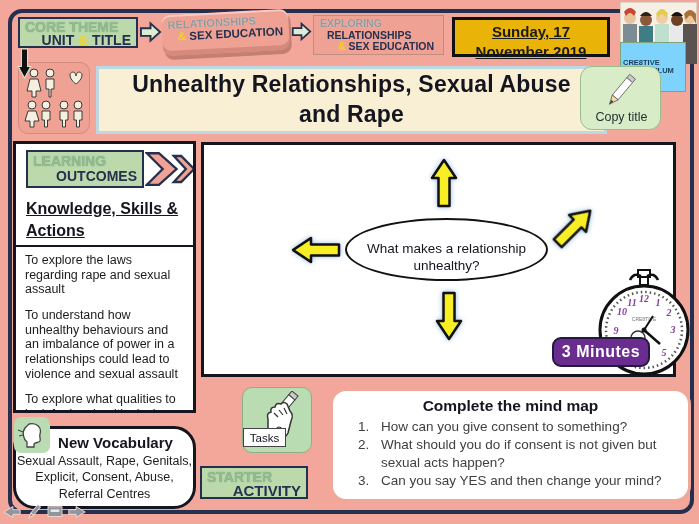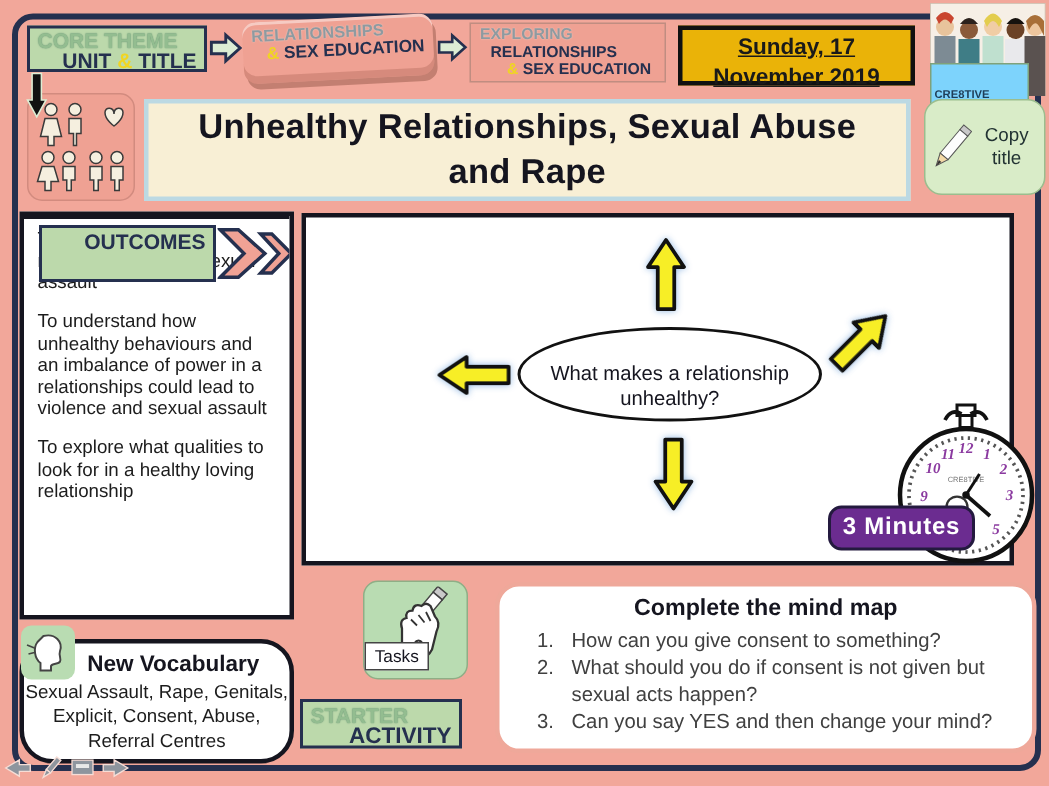--- a/index.html
+++ b/index.html
@@ -143,40 +143,42 @@
       <circle cx="56" cy="38" r="4"></circle>
         <path d="M52 44 H60 V53 H57.5 V60 H54.5 V53 H52 Z"></path>
     </g>
   </svg>
 </div>
 
 <div class="abs titlebox" style="left:96px; top:66px; width:511px; height:68px;">
   <span>Unhealthy Relationships, Sexual Abuse and Rape</span>
 </div>
 
-<div class="abs copybox" style="left:616px; top:66px; width:81px; height:64px;">
+<div class="abs copybox" style="left:580px; top:66px; width:81px; height:64px;flex-direction:column;">
   <svg width="34" height="46" viewBox="0 0 40 52">
     <g transform="rotate(40 20 26)">
       <rect x="15" y="2" width="10" height="6" fill="#c9c9c9" stroke="#555"></rect>
       <rect x="15" y="8" width="10" height="30" fill="#fdfdfd" stroke="#555"></rect>
       <path d="M15 38 L20 50 L25 38 Z" fill="#f3d9a6" stroke="#555"></path>
       <path d="M18.5 44 L20 50 L21.5 44 Z" fill="#333"></path>
     </g>
   </svg>
   <span class="txt">Copy title</span>
 </div>
 
 <div class="abs panel" style="left:13px; top:141px; width:183px; height:272px; overflow:hidden;">
   <div class="abs banner" style="left:10px; top:6px; width:118px; height:38px; font-size:14px; line-height:15px;">
+    <span class="pale">LEARNING</span>
     <span class="navy">OUTCOMES</span>
   </div>
   <svg class="abs" style="left:129px; top:6px;" width="52" height="38" viewBox="0 0 56 40">
     <path d="M2 3 H15 L34 20 L15 37 H2 L19 20 Z" fill="#f0a295" stroke="#25304f" stroke-width="2.5"></path>
     <path d="M31 6 H39 L53 20 L39 34 H31 L44 20 Z" fill="#f0a295" stroke="#25304f" stroke-width="2.5"></path>
   </svg>
+  <div class="heading-u" style="margin-top:48px;">Knowledge, Skills &amp; Actions</div>
   <div class="outlist">
     <p>To explore the laws regarding rape and sexual assault</p>
     <p>To understand how unhealthy behaviours and an imbalance of power in a relationships could lead to violence and sexual assault</p>
     <p>To explore what qualities to look for in a healthy loving relationship</p>
   </div>
 </div>
 
 <div class="abs vocab" style="left:13px; top:426px; width:183px; height:83px;border-radius:22px;">
   <div class="vh">New Vocabulary</div>
   <div class="vt">Sexual Assault, Rape, Genitals, Explicit, Consent, Abuse, Referral Centres</div>

